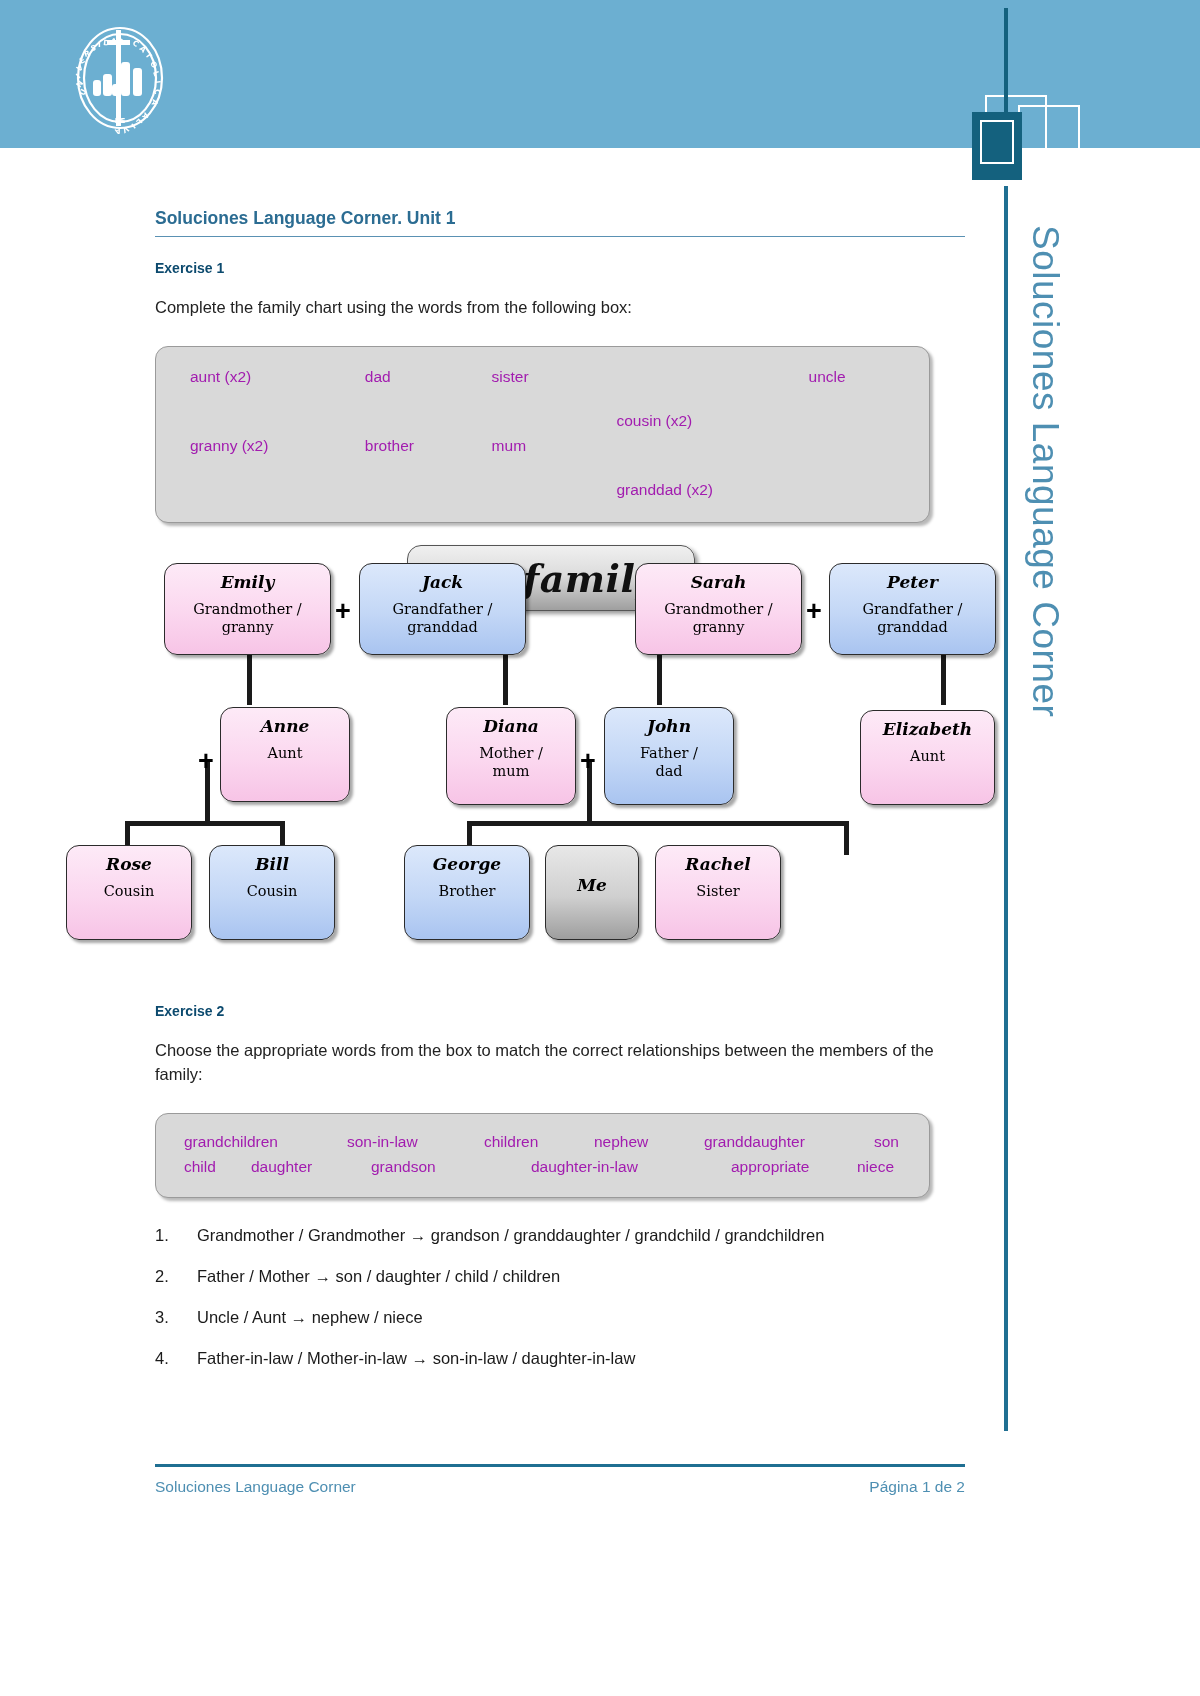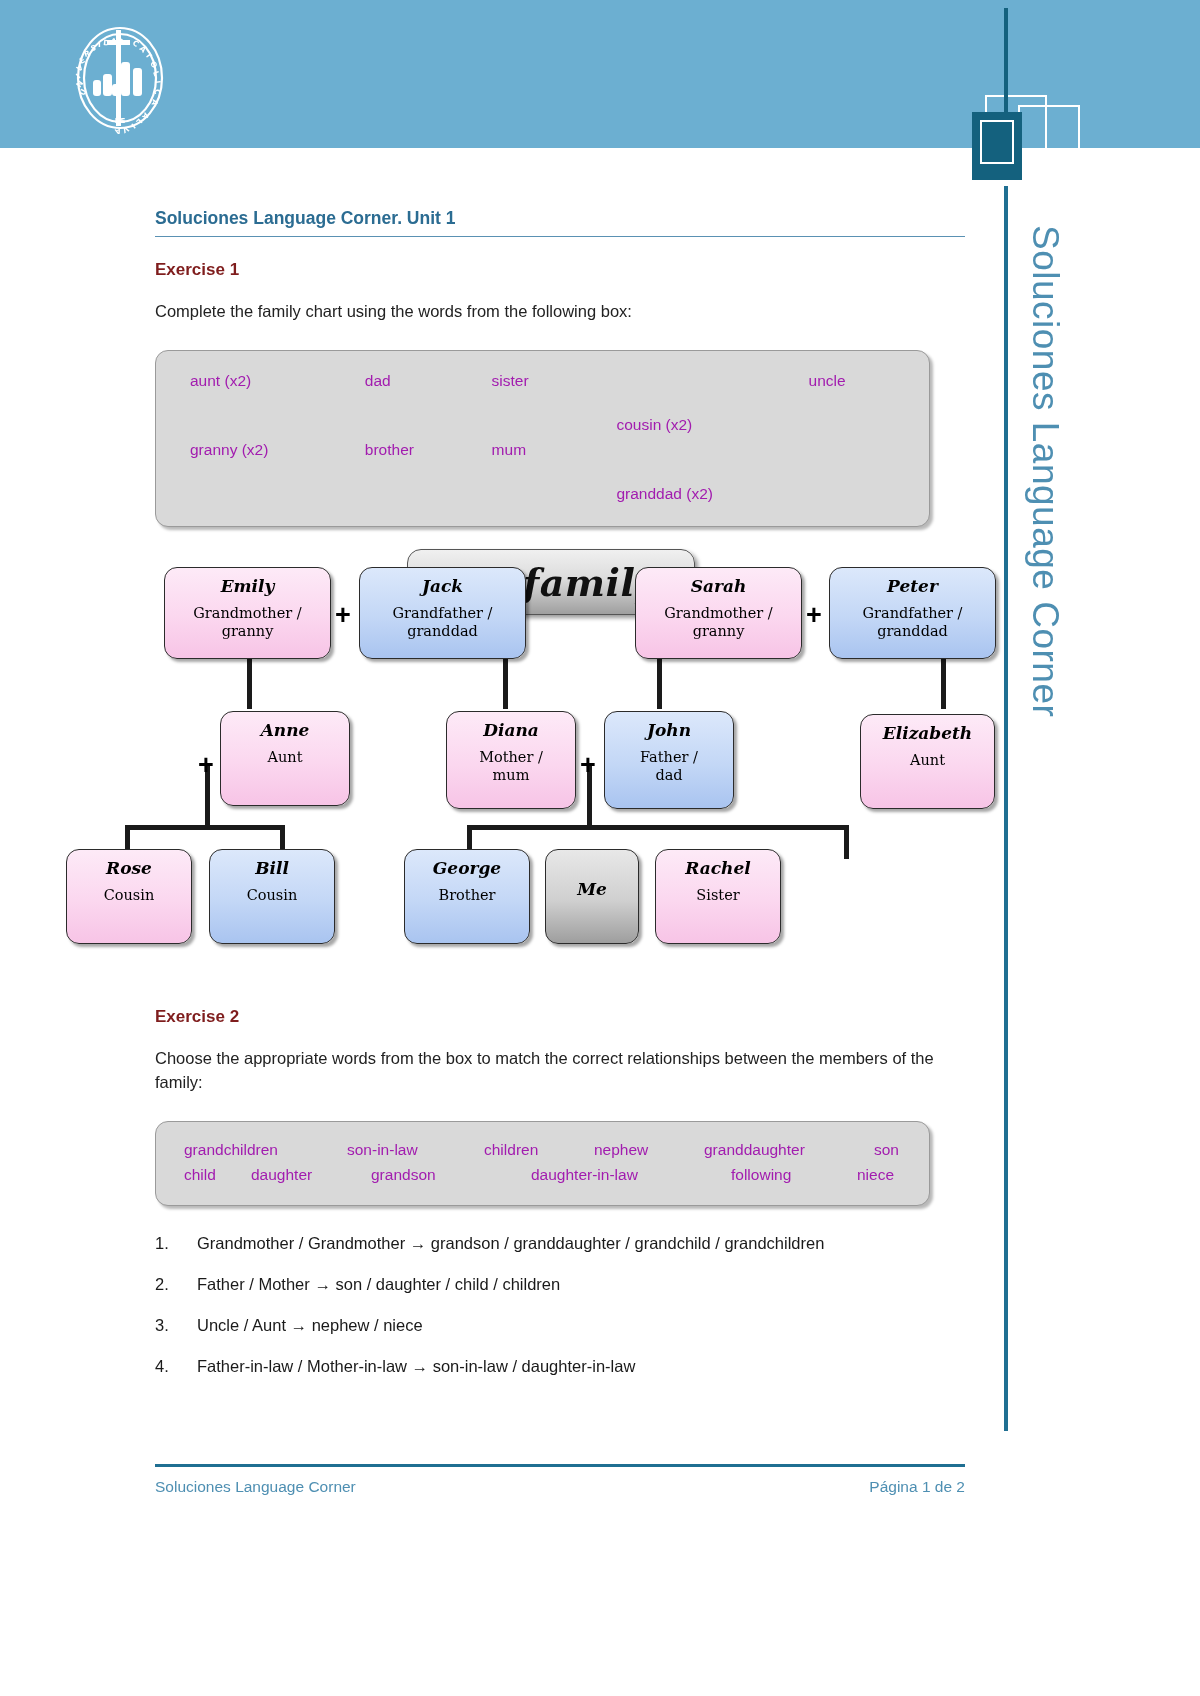--- a/index.html
+++ b/index.html
@@ -66,22 +66,22 @@
     color: #2b6c92;
     font-weight: bold;
     font-size: 17.5px;
     padding-bottom: 7px;
     border-bottom: 1.5px solid #5a91b3;
     width: 810px;
   }
 
   .ex-head {
     font-weight: bold;
-    font-size: 17px;
-    color: #7f1d1d;
+    font-size: 14px;
+    color: #0c4a6e;
     margin-top: 23px;
   }
   .para {
     font-size: 16.5px;
     color: #222;
     margin-top: 19px;
     line-height: 1.46;
     width: 795px;
   }
 
@@ -383,21 +383,21 @@
       <span>children</span>
       <span>nephew</span>
       <span>granddaughter</span>
       <span>son</span>
     </div>
     <div class="wb-row r2">
       <span>child</span>
       <span>daughter</span>
       <span>grandson</span>
       <span>daughter-in-law</span>
-      <span>following</span>
+      <span>appropriate</span>
       <span>niece</span>
     </div>
   </div>
 
   <div class="answers">
     <div class="ans">
       <span class="num">1.</span>
       <span class="txt">Grandmother / Grandmother → grandson / granddaughter / grandchild / grandchildren</span>
     </div>
     <div class="ans">

